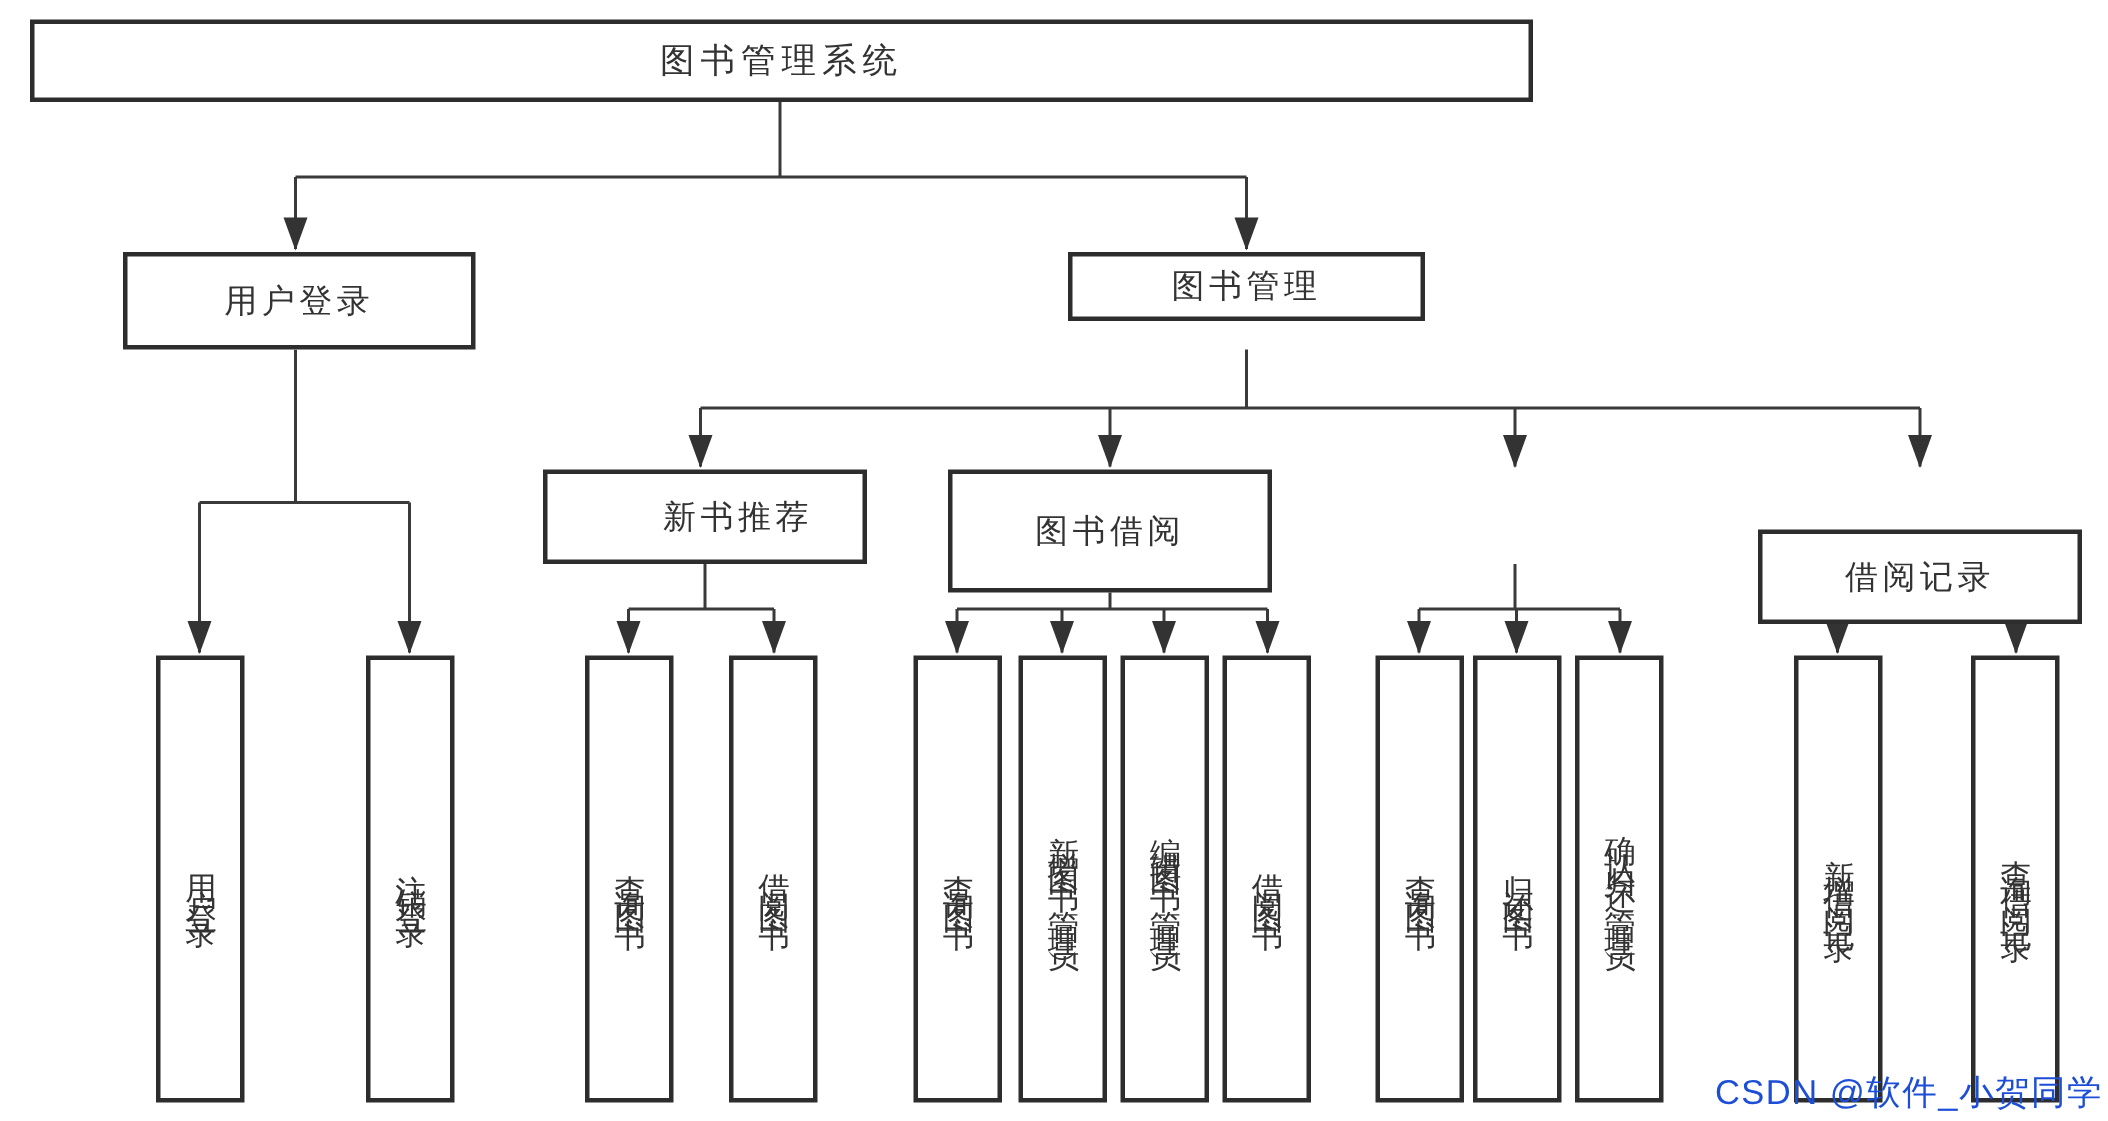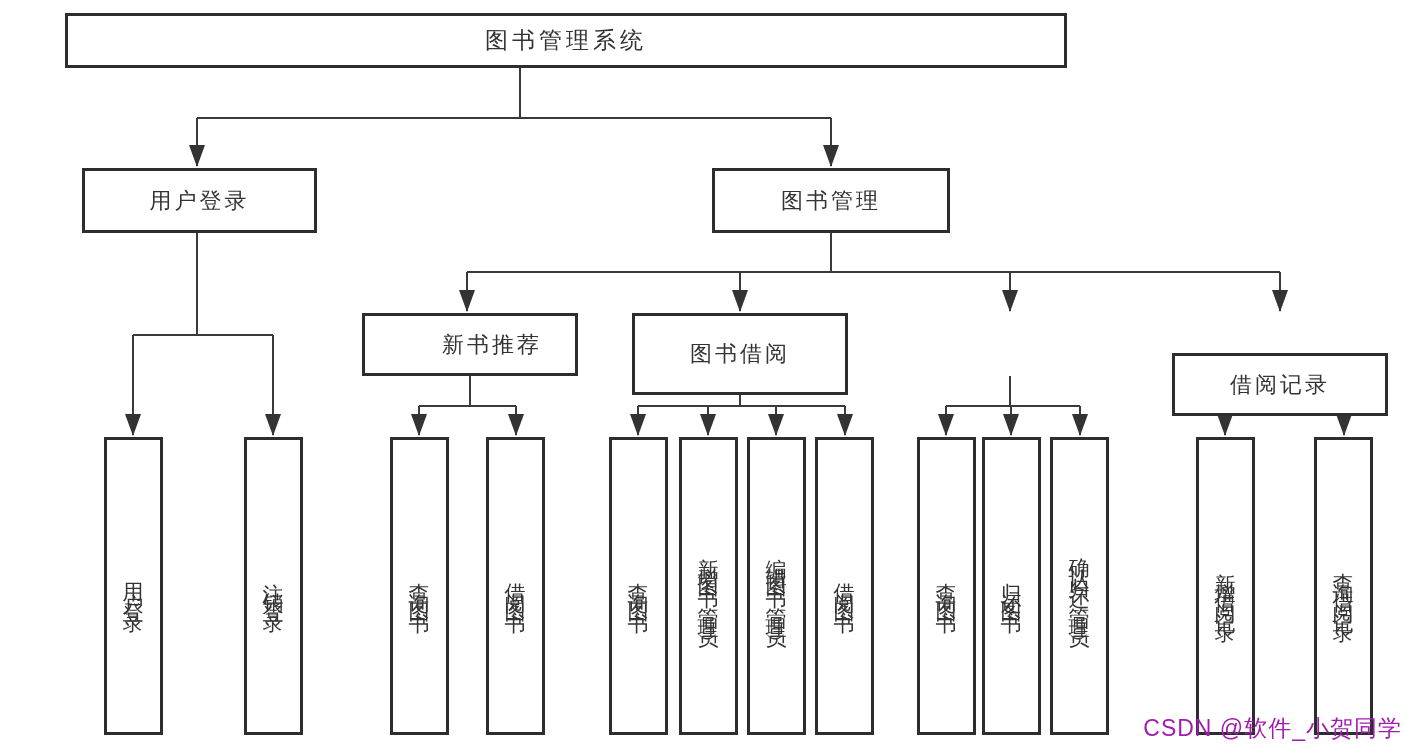--- a/index.html
+++ b/index.html
@@ -26,21 +26,20 @@
     align-items: center;
     justify-content: center;
     color: #333333;
     font-size: 22px;
     letter-spacing: 3px;
     white-space: nowrap;
   }
   .node.root {
     font-size: 23px;
     letter-spacing: 4px;
-    margin-left: 45px;
   }
   .leafnode {
     position: absolute;
     box-sizing: border-box;
     border: 3px solid #2d2d2d;
     background: #ffffff;
     display: flex;
     align-items: center;
     justify-content: center;
     color: #333333;
@@ -53,21 +52,21 @@
     font-size: 21px;
     letter-spacing: 10px;
     line-height: 1.1;
     color: #333333;
   }
   .watermark {
     position: absolute;
     right: 3px;
     bottom: 3px;
     font-size: 23px;
-    color: #a21caf;
+    color: #1d4ed8;
     letter-spacing: 1px;
     white-space: nowrap;
   }
 </style>
 </head>
 <body>
 
 <div class="screen">
 
   <svg class="connectors" width="1405" height="747" viewBox="0 0 1405 747">
@@ -116,21 +115,21 @@
       <path d="M1280,376 L1280,406"></path>
       <path d="M1225,406 L1344,406"></path>
       <path d="M1225,406 L1225,435" marker-end="url(#arw)"></path>
       <path d="M1344,406 L1344,435" marker-end="url(#arw)"></path>
     </g>
   </svg>
 
   <div class="node root" style="left:20px; top:13px; width:1002px; height:55px;">图书管理系统</div>
 
   <div class="node" style="left:82px; top:168px; width:235px; height:65px;">用户登录</div>
-  <div class="node" style="left:712px; top:168px; width:238px; height:65px;">图书管理</div>
+  <div class="node" style="left:712px; top:168px; width:238px; height:46px;">图书管理</div>
 
   <div class="node" style="left:362px; top:313px; width:216px; height:63px;padding-left:44px;">新书推荐</div>
   <div class="node" style="left:632px; top:313px; width:216px; height:82px;">图书借阅</div>
   <div class="node" style="left:1172px; top:313px; width:216px; height:63px;margin-top:40px;">借阅记录</div>
 
   <div class="leafnode" style="left:104px;">
     <span class="vtext">用户登录</span>
   </div>
   <div class="leafnode" style="left:244px;">
     <span class="vtext">注销登录</span>

